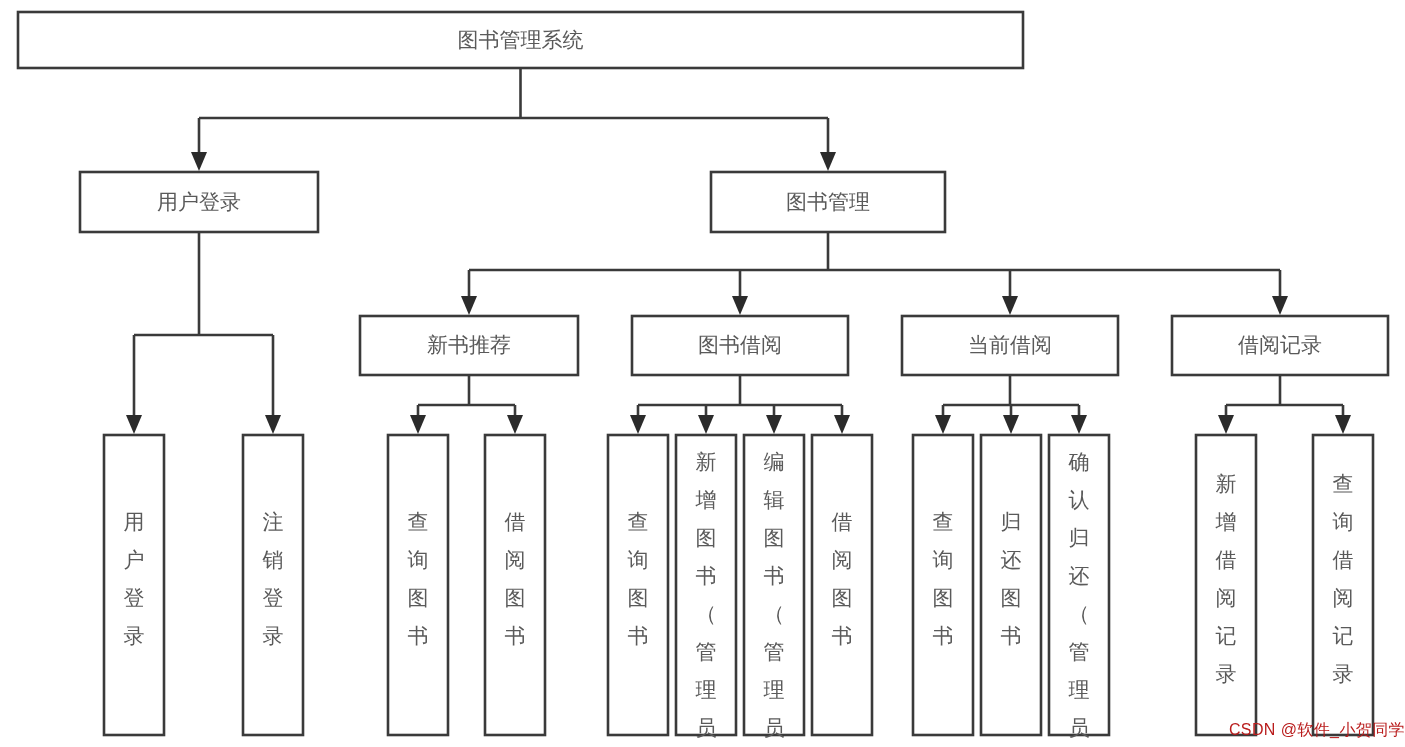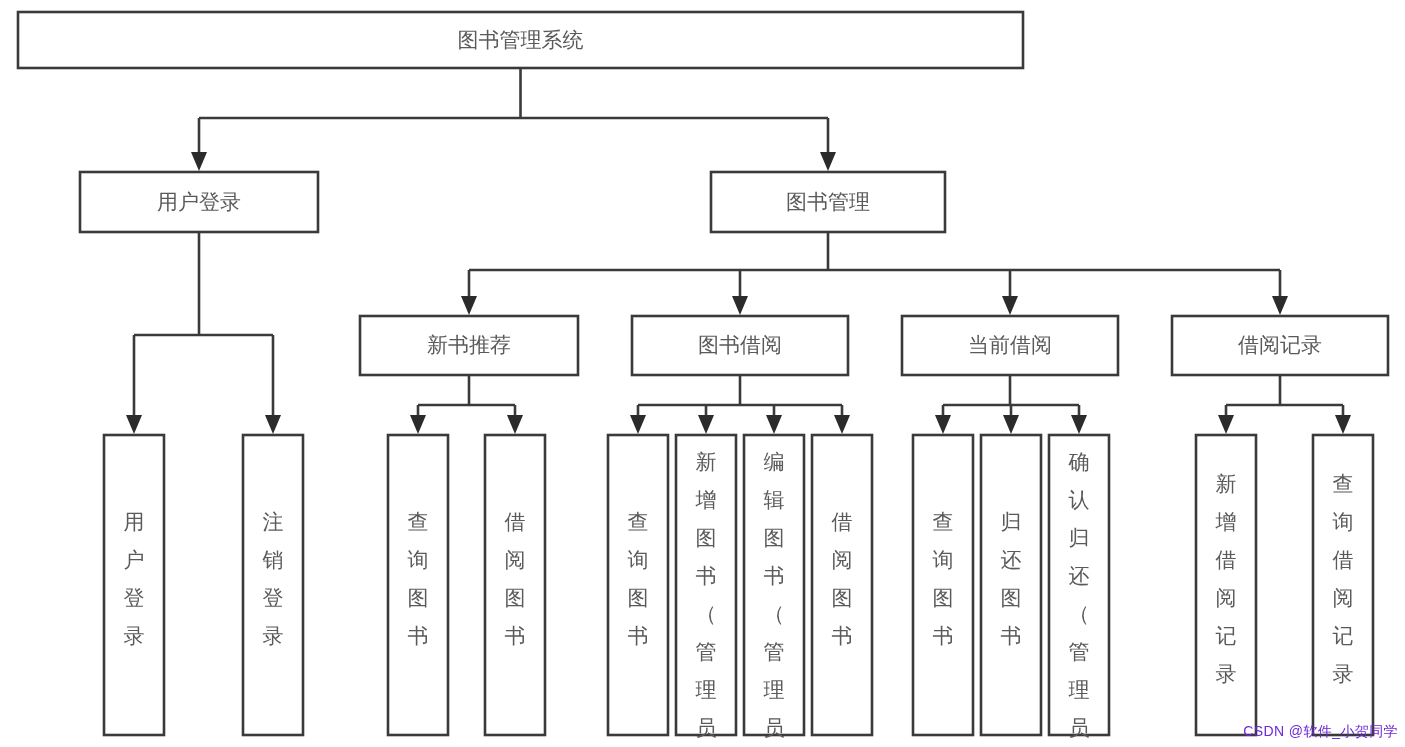--- a/index.html
+++ b/index.html
@@ -49,25 +49,25 @@
     dominant-baseline: middle;
   }
   .node-label-v {
     fill: #5a5a5a;
     font-family: "Liberation Sans", "DejaVu Sans", sans-serif;
     font-size: 21px;
     text-anchor: middle;
   }
   .watermark {
     position: absolute;
-    right: 7px;
+    right: 0;
     bottom: 6px;
-    color: #6d28d9;
-    font-family: "Liberation Sans", "DejaVu Sans", sans-serif;
-    font-size: 14px;
+    color: #b91c1c;
+    font-family: "Liberation Sans", "DejaVu Sans", sans-serif;
+    font-size: 16px;
     white-space: nowrap;
     letter-spacing: 0.4px;
   }
 </style>
 </head>
 <body>
 
 <div id="diagram-root">
   <svg id="tree-svg" viewBox="0 0 1405 747" preserveAspectRatio="none" xmlns="http://www.w3.org/2000/svg">
     <g id="edge-layer">

